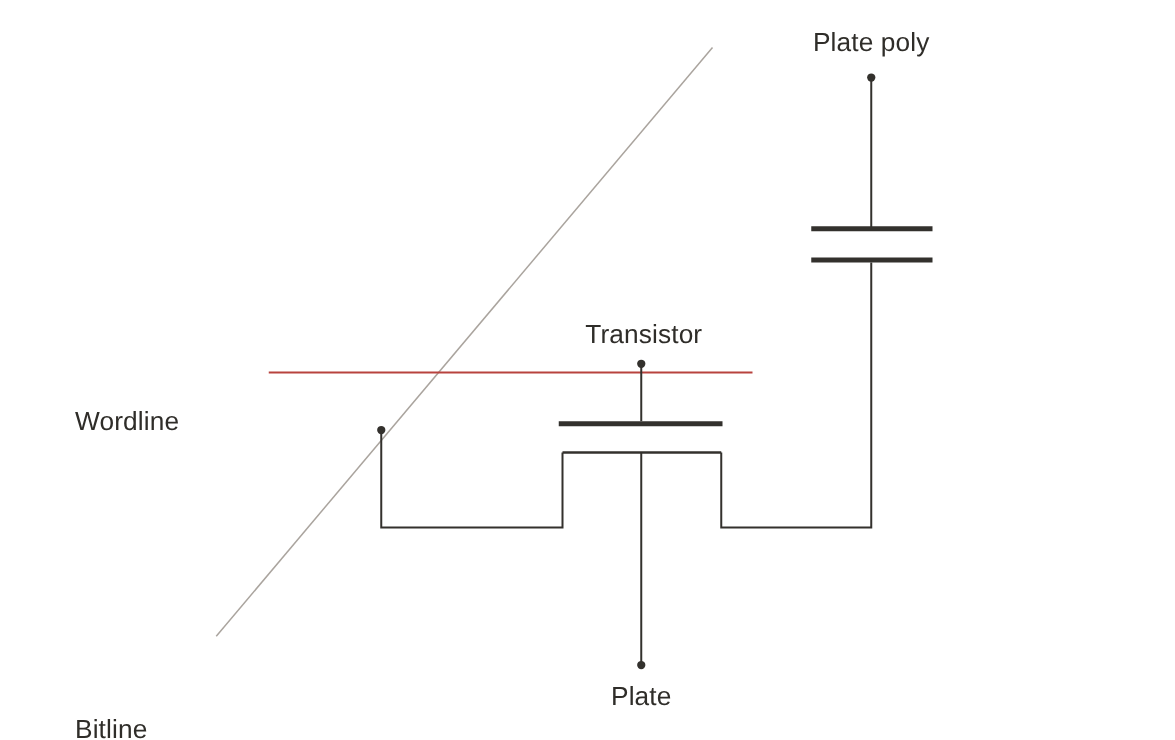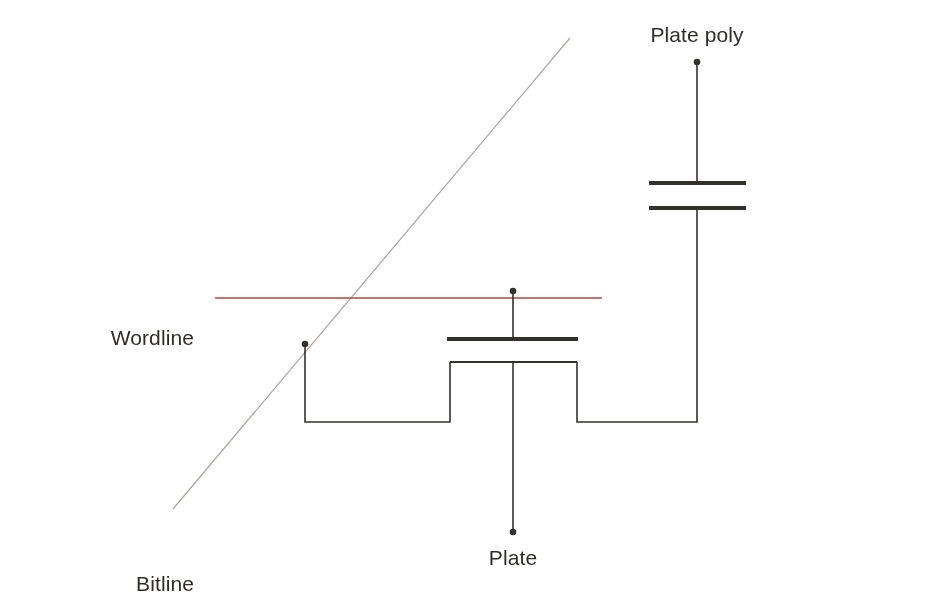--- a/index.html
+++ b/index.html
@@ -26,21 +26,20 @@
     font-size: 21px;
     line-height: 25px;
     color: var(--text, #2f2d29);
     white-space: pre;
     letter-spacing: 0.1px;
   }
   .label.centered {
     transform: translateX(-50%);
   }
   .label.right-block {
-    text-align: right;
   }
   .wire {
     stroke: var(--wire, #33312d);
     stroke-width: 1.6;
     fill: none;
   }
   .channel {
     stroke: var(--wire, #33312d);
     stroke-width: 2;
     fill: none;
@@ -95,20 +94,21 @@
 
     <circle class="dot" cx="697" cy="62" r="3.3"></circle>
     <circle class="dot" cx="305" cy="344" r="3.3"></circle>
     <circle class="dot" cx="513" cy="291" r="3.3"></circle>
     <circle class="dot" cx="513" cy="532" r="3.3"></circle>
   </svg>
 
   <div class="label centered" style="left:697px; top:22px;">Plate poly</div>
 
 
+  <div class="label centered" style="left:515px; top:255px;">Transistor</div>
 
   <div class="label right-block" style="left:60px; top:275px; width:134px;">
     <div>Wordline</div>
   </div>
 
   <div class="label right-block" style="left:60px; top:521px; width:134px;">
     <div>Bitline</div>
     
   </div>
 

